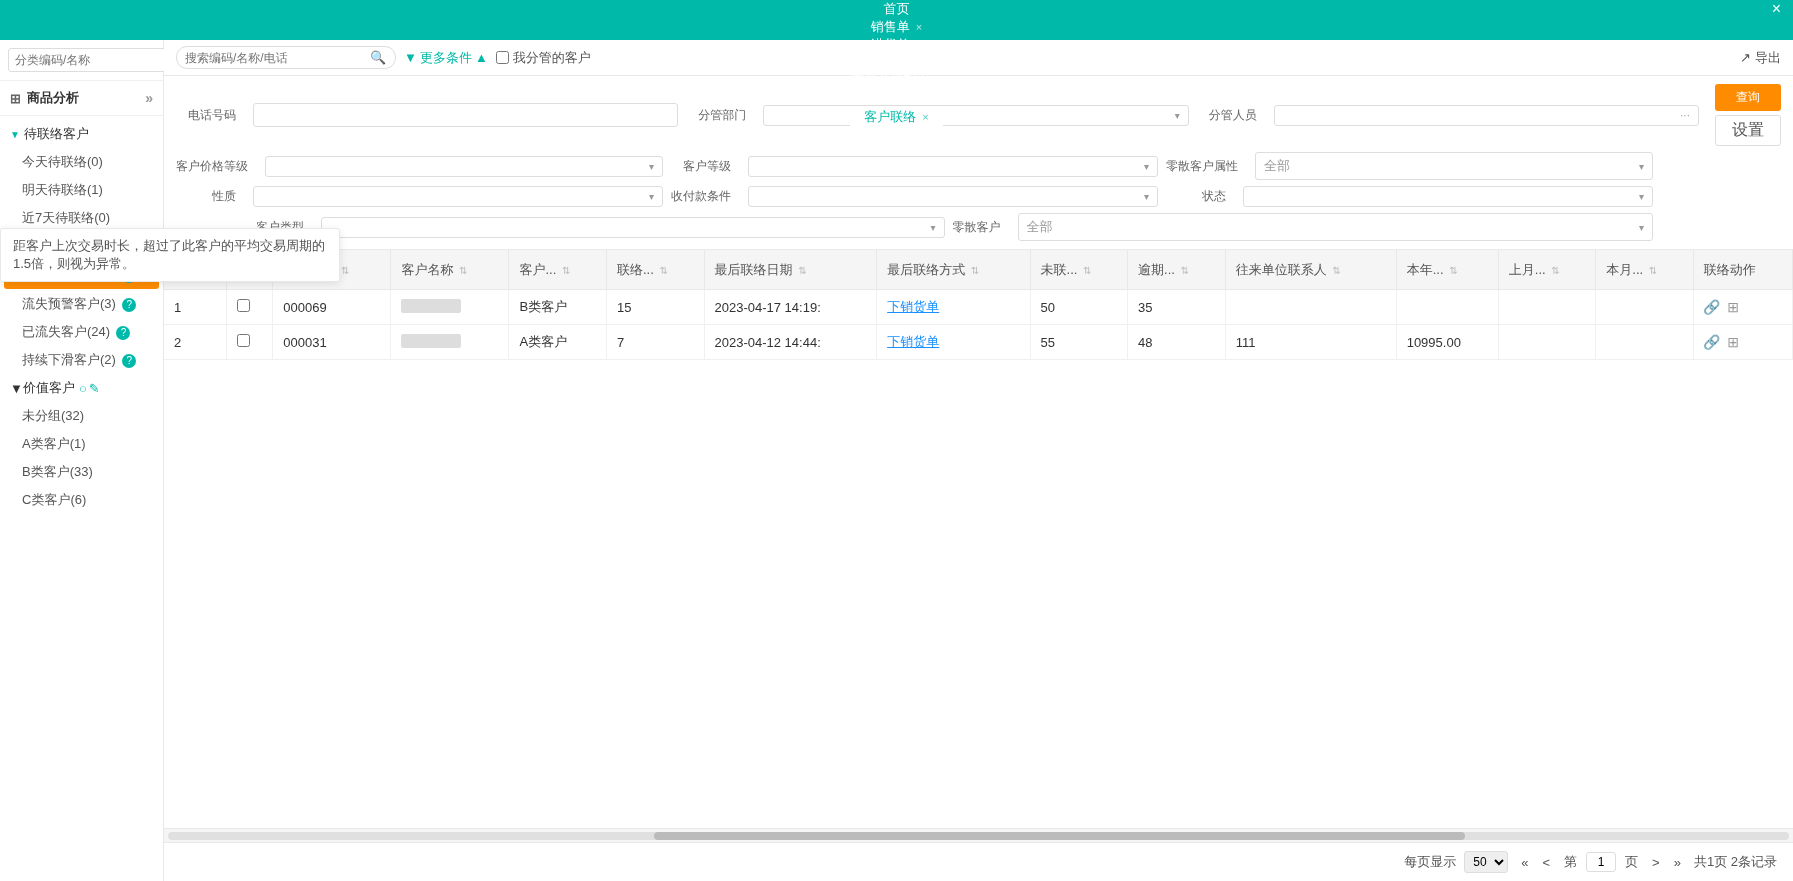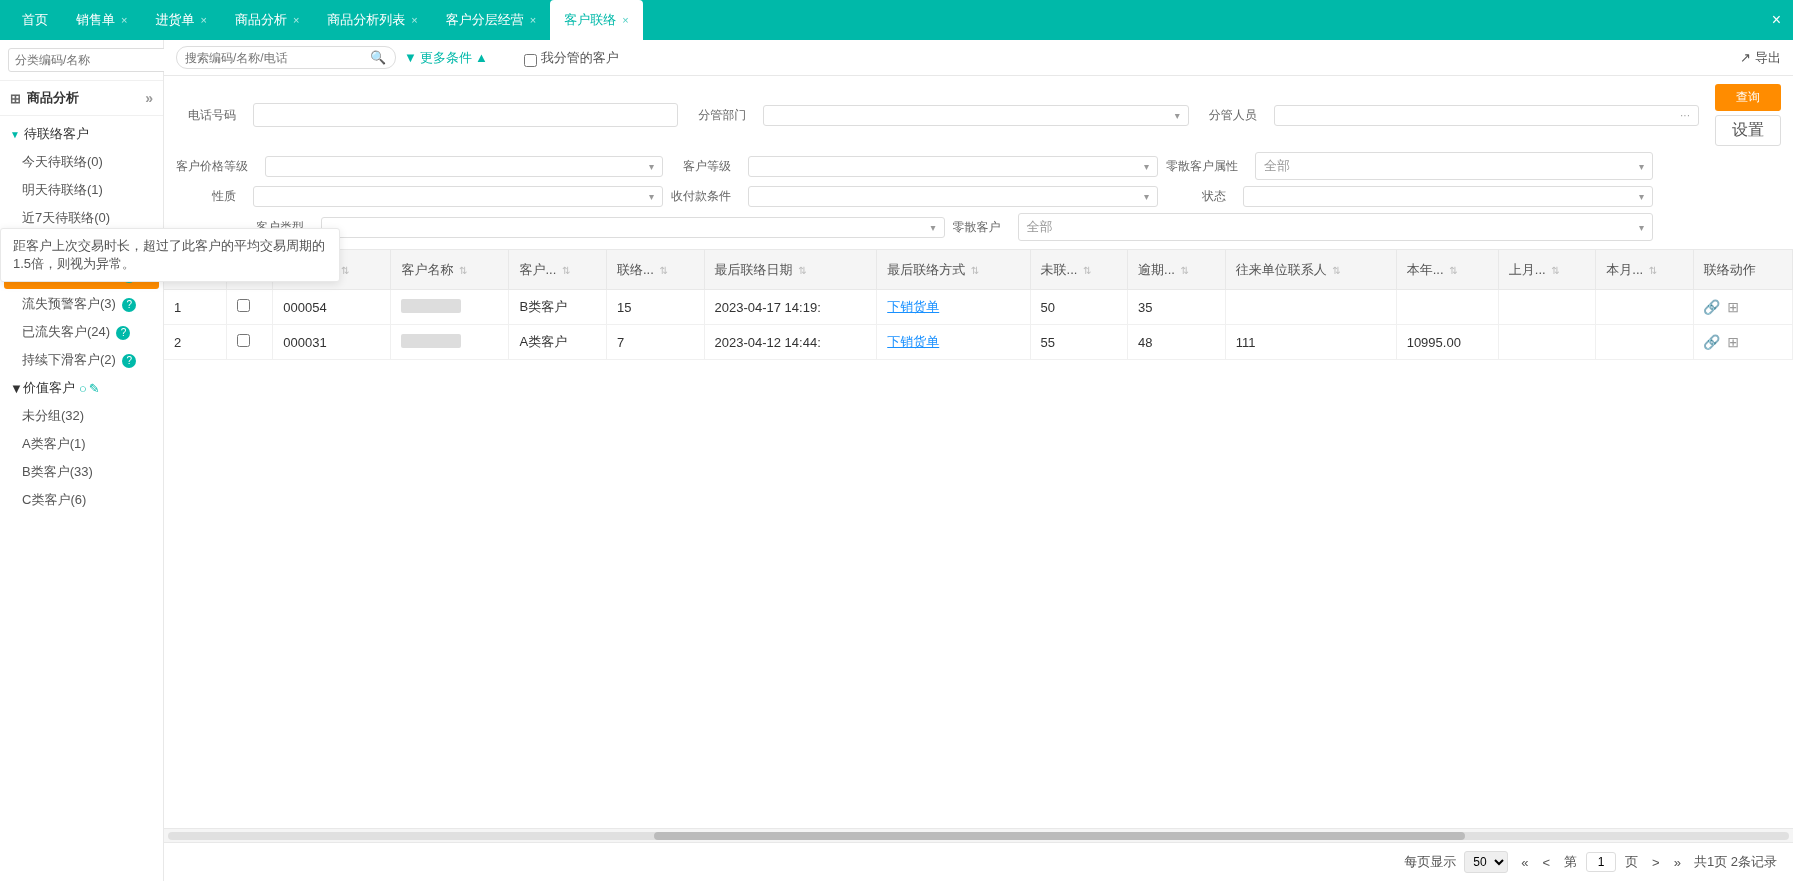--- a/index.html
+++ b/index.html
@@ -6,20 +6,21 @@
     body { background: #f5f5f5; overflow: hidden; width: 1793px; height: 881px; }
 
     
     .top-nav {
       background: #00b9a9;
       height: 40px;
       display: flex;
       align-items: center;
       padding: 0 8px;
       position: relative;
+      flex-direction: column;
     }
     .top-nav .nav-item {
       color: #fff;
       padding: 0 14px;
       height: 40px;
       display: flex;
       align-items: center;
       cursor: pointer;
       white-space: nowrap;
       font-size: 13px;
@@ -140,25 +141,24 @@
     .toolbar .more-conditions {
       color: #00b9a9;
       cursor: pointer;
       display: flex;
       align-items: center;
       gap: 3px;
       font-size: 12px;
     }
     .toolbar .my-customers {
       display: flex;
-      align-items: flex-end;
+      align-items: center;
       gap: 4px;
       font-size: 12px;
       color: #555;
-      margin-left: 28px;
     }
     .toolbar .my-customers input[type=checkbox] { cursor: pointer; }
     .toolbar .export-btn {
       margin-left: auto;
       display: flex;
       align-items: center;
       gap: 4px;
       color: #555;
       cursor: pointer;
       font-size: 12px;
@@ -673,21 +673,21 @@
               </th>
               <th>
                 <span>联络动作</span>
               </th>
             </tr>
           </thead>
           <tbody id="table-body">
           <tr>
     <td>1</td>
     <td><input type="checkbox" style=""></td>
-    <td>000054</td>
+    <td>000069</td>
     <td><span style="display:inline-block;width:60px;height:14px;background:#ddd;border-radius:2px;"></span></td>
     <td>B类客户</td>
     <td>15</td>
     <td>2023-04-17 14:19:</td>
     <td><span class="link-text">下销货单</span></td>
     <td>50</td>
     <td>35</td>
     <td></td>
     <td></td>
     <td></td>

